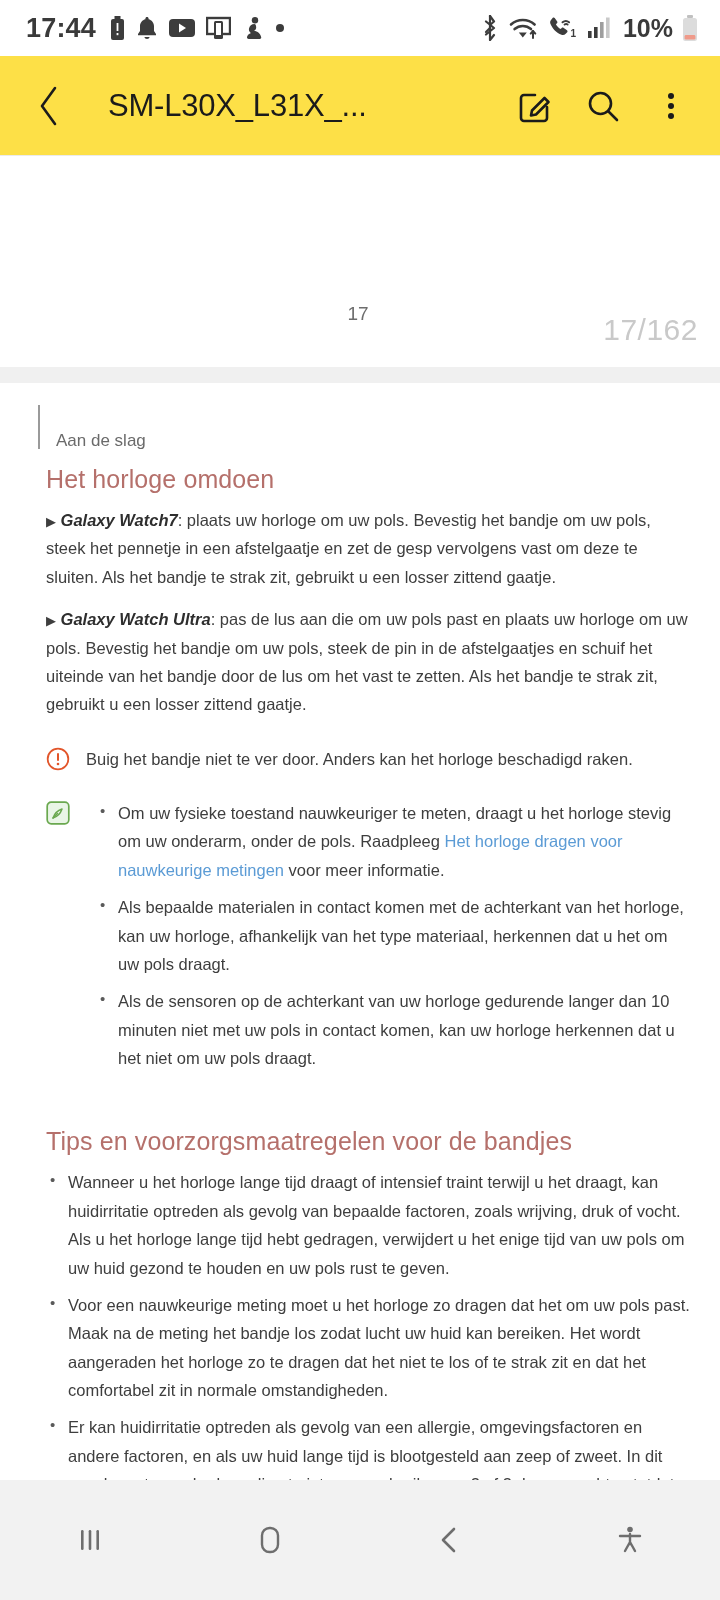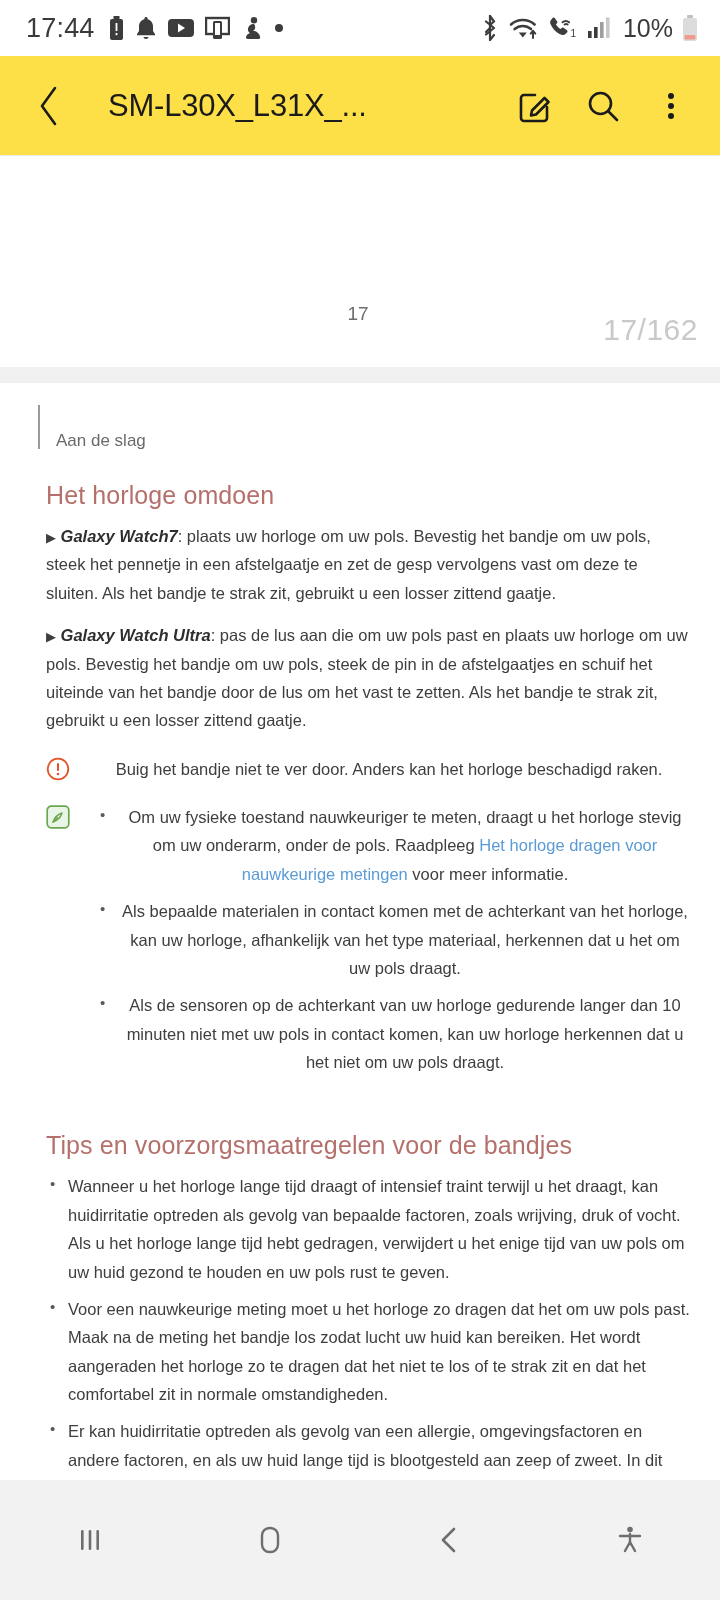--- a/index.html
+++ b/index.html
@@ -11,20 +11,21 @@
   }
   body { position: relative; }
 
   
   .statusbar {
     height: 56px; width: 100%;
     display: flex; align-items: center;
     padding: 0 22px 0 26px;
     background: #ffffff;
     color: #3c3c3c;
+    font-weight: bold;
   }
   .sb-time {
     font-size: 27px; letter-spacing: .2px;
     color: #3a3a3a;
   }
   .sb-left-icons {
     display: flex; align-items: center; gap: 11px;
     margin-left: 14px;
   }
   .sb-right {
@@ -105,40 +106,39 @@
     font-size: 17px; color: #6a6a6a;
     margin-left: 16px; margin-top: 22px;
   }
 
   .content { padding: 0 28px 0 46px; }
 
   h2.sec-title {
     font-size: 25px;
     font-weight: 400;
     color: #b5706b;
-    margin: 40px 0 12px 0;
+    margin: 24px 0 12px 0;
     letter-spacing: .1px;
   }
   h2.sec-title.second { margin-top: 46px; }
 
   p.body {
     font-size: 16.5px;
     line-height: 1.72;
     color: #3e3e3e;
     margin-bottom: 14px;
     text-align: left;
   }
   p.body b { font-weight: 700; color: #2e2e2e; font-style: italic; }
   .tri { font-size: 13px; }
 
   
   .callout {
     display: flex;
-    margin: 20px 0 6px 0;
-    text-align: center;
+    margin: 26px 0 6px 0;
   }
   .callout-icon {
     width: 34px; min-width: 34px;
     padding-top: 2px;
     display: flex; justify-content: flex-start;
   }
   .callout-body {
     flex: 1;
     font-size: 16.5px; line-height: 1.72; color: #3e3e3e;
     padding-left: 6px;

